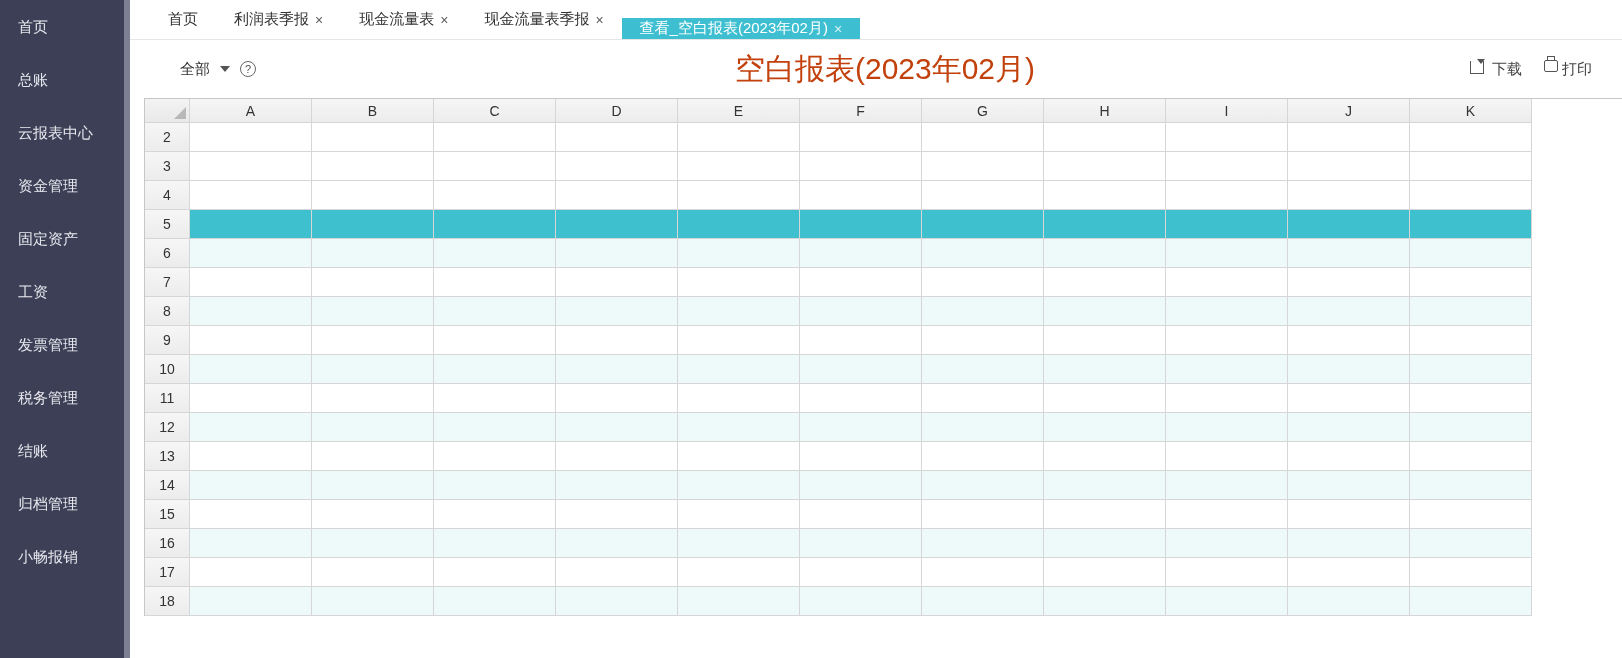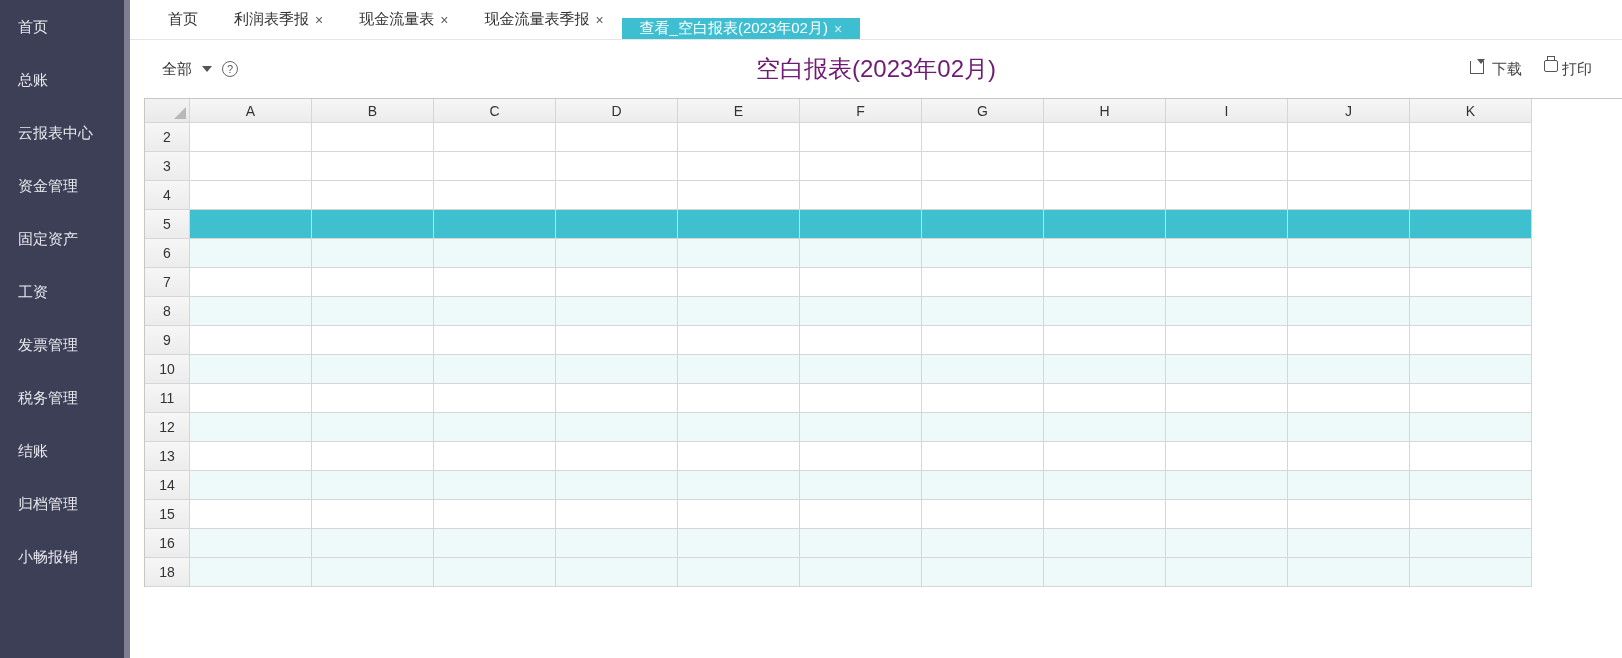--- a/index.html
+++ b/index.html
@@ -80,20 +80,21 @@
 }
 .tab.active .tab-close { color: #fff; }
 
 
 .toolbar {
   height: 58px;
   display: flex;
   align-items: center;
   padding: 0 30px 0 32px;
   position: relative;
+  margin-left: 18px;
 }
 .filter {
   display: flex;
   align-items: center;
   gap: 10px;
   color: #333;
   font-size: 15px;
 }
 .chevron {
   width: 0; height: 0;
@@ -108,22 +109,22 @@
   border-radius: 50%;
   font-size: 11px;
   line-height: 14px;
   text-align: center;
   color: #555;
 }
 .title {
   position: absolute;
   left: 50%;
   transform: translateX(-50%);
-  font-size: 24px;
-  color: #701a75;
+  font-size: 30px;
+  color: #c2410c;
 }
 .toolbar-right {
   margin-left: auto;
   display: flex;
   align-items: center;
   gap: 22px;
   color: #444;
   font-size: 15px;
 }
 .tool-btn {
@@ -499,20 +500,34 @@
             <div class="cell"></div>
             <div class="cell"></div>
             <div class="cell"></div>
             <div class="cell"></div>
             <div class="cell"></div>
             <div class="cell"></div>
             <div class="cell"></div>
             <div class="cell"></div>
             <div class="cell"></div>
           </div>
+          <div class="sheet-row">
+            <div class="row-head">17</div>
+            <div class="cell"></div>
+            <div class="cell"></div>
+            <div class="cell"></div>
+            <div class="cell"></div>
+            <div class="cell"></div>
+            <div class="cell"></div>
+            <div class="cell"></div>
+            <div class="cell"></div>
+            <div class="cell"></div>
+            <div class="cell"></div>
+            <div class="cell"></div>
+          </div>
           <div class="sheet-row row-alt">
             <div class="row-head">18</div>
             <div class="cell"></div>
             <div class="cell"></div>
             <div class="cell"></div>
             <div class="cell"></div>
             <div class="cell"></div>
             <div class="cell"></div>
             <div class="cell"></div>
             <div class="cell"></div>

